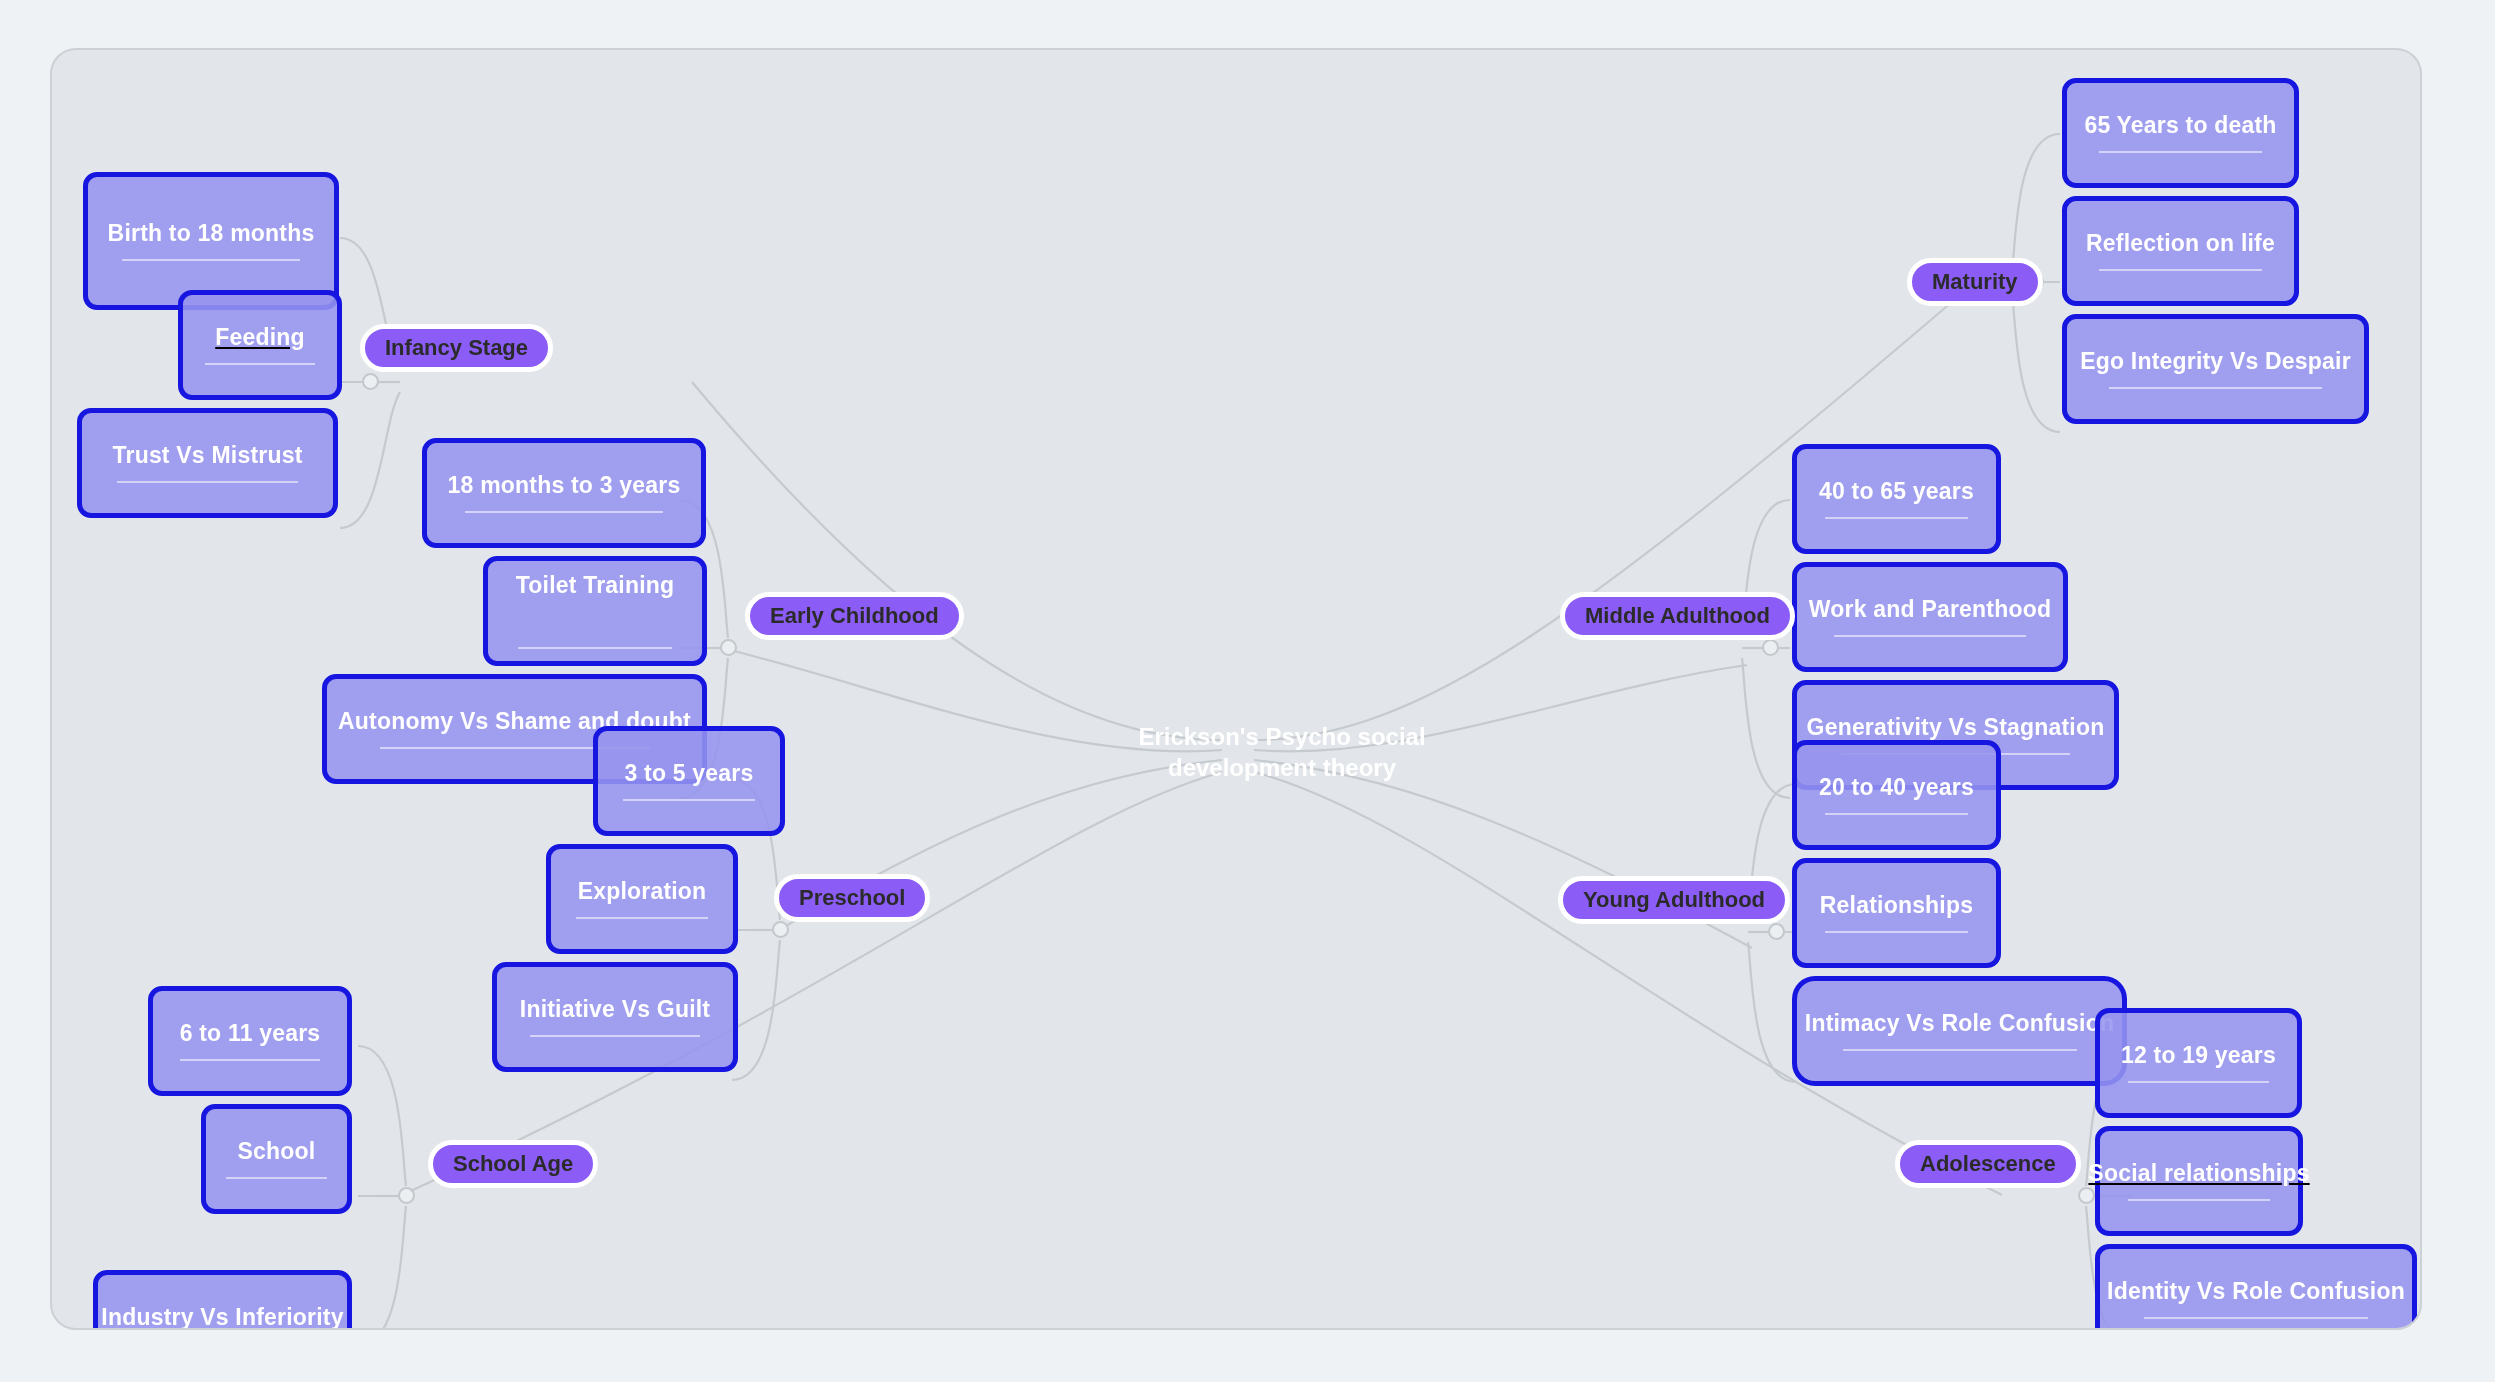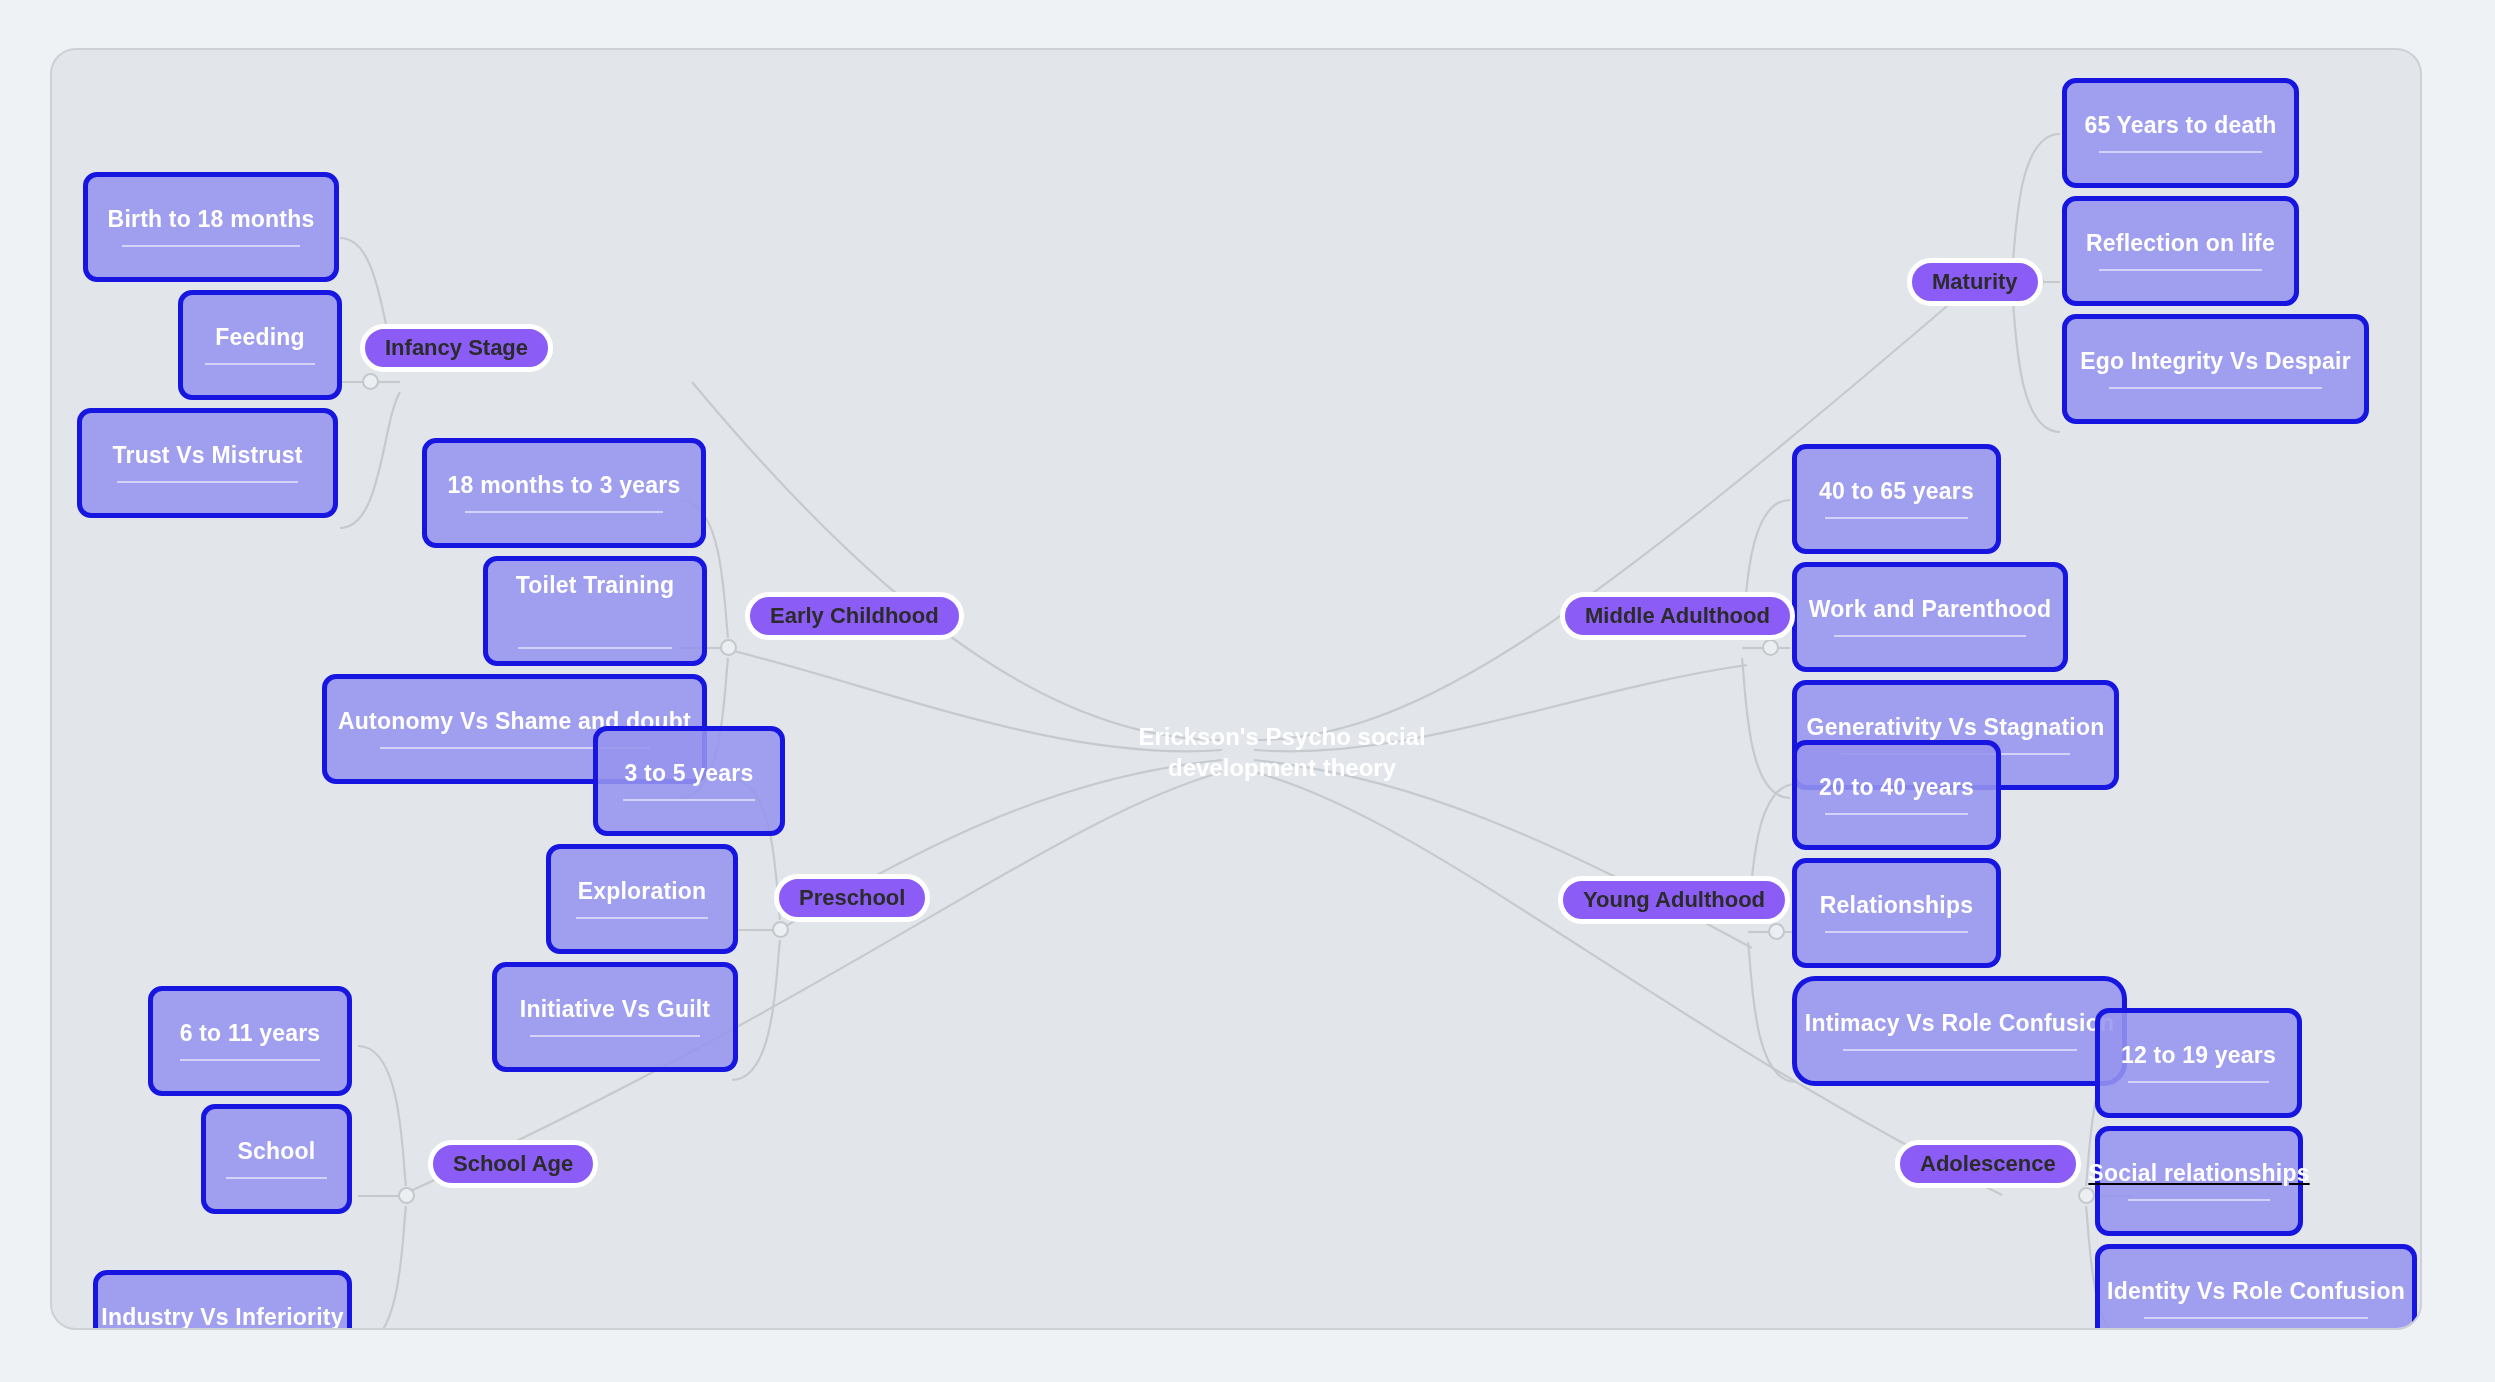--- a/index.html
+++ b/index.html
@@ -140,25 +140,25 @@
 
       <path d="M1960 232 L 1988 232"></path>
       <path d="M2008 84 C 1964 84, 1964 190, 1960 222"></path>
       <path d="M2008 232 L 1960 232"></path>
       <path d="M2008 382 C 1964 382, 1964 274, 1960 242"></path>
     </g>
   </svg>
 
   <div id="root">Erickson's Psycho social development theory</div>
 
-  <div class="node" style="left:31px;top:122px;width:256px;height:110px;">
+  <div class="node" style="left:31px;top:122px;width:256px;height:138px;">
     <span class="label">Birth to 18 months</span>
     <span class="rule"></span>
   </div>
-  <div class="node" style="left:126px;top:240px;width:164px;height:110px;">
+  <div class="node" style="left:126px;top:240px;width:164px;height:110px;text-decoration:underline;">
     <span class="label">Feeding</span>
     <span class="rule"></span>
   </div>
   <div class="node" style="left:25px;top:358px;width:261px;height:110px;">
     <span class="label">Trust Vs Mistrust</span>
     <span class="rule"></span>
   </div>
   <div class="hub" style="left:310px;top:323px;"></div>
   <div class="stage" style="left:308px;top:274px;">Infancy Stage</div>
 

